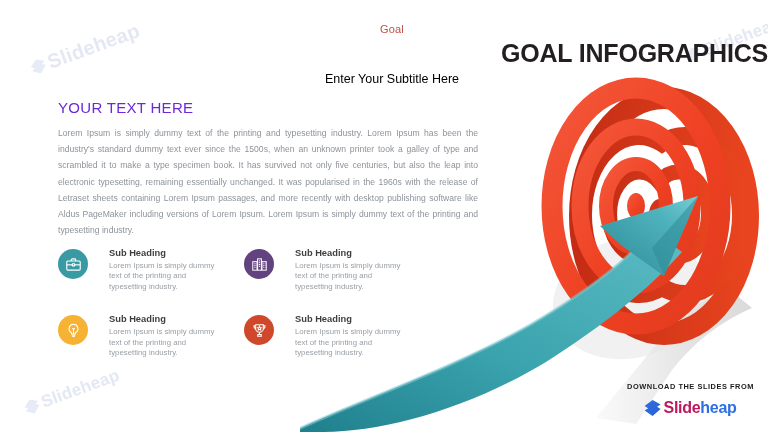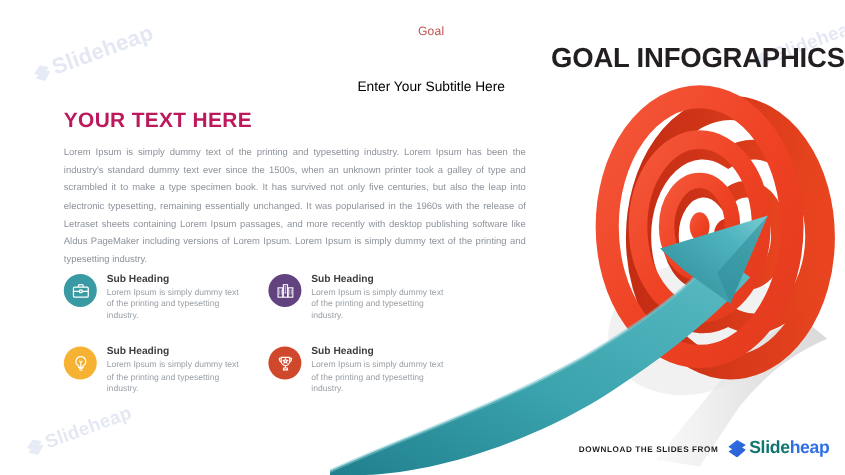--- a/index.html
+++ b/index.html
@@ -42,66 +42,66 @@
     font-size:25px;font-weight:700;color:#231f20;letter-spacing:-.2px;
     line-height:30px;margin:2px 0 0 0;text-align:right;
   }
   .hdr .subtitle{
     font-size:12.5px;color:#000000;font-weight:400;line-height:16px;margin:3px 0 0 0;
   }
 
   
   .copy{position:absolute;left:58px;top:99px;width:420px;}
   .copy h2{
-    margin:0 0 9px 0;font-size:19px;font-weight:700;color:#be185d;
+    margin:0 0 9px 0;font-size:15px;font-weight:400;color:#6d28d9;
     letter-spacing:.3px;
   }
   .copy p{
     margin:0;font-size:8.6px;line-height:16.2px;color:#8d939b;
     text-align:justify;font-weight:400;
   }
 
   
   .features{position:absolute;left:58px;top:248px;width:350px;}
   .frow{display:flex;gap:22px;margin-bottom:22px;}
   .frow:last-child{margin-bottom:0;}
   .feat{display:flex;gap:9px;width:164px;}
   .fic{
     width:30px;height:30px;border-radius:50%;flex:0 0 auto;
     display:flex;align-items:center;justify-content:center;margin-top:1px;
   }
   .fic svg{display:block;}
-  .ftxt{padding-top:0;}
+  .ftxt{padding-top:0;margin-left:12px;}
   .ftxt .fh{
     font-size:9.3px;font-weight:700;color:#3f3f3f;margin:0 0 2px 0;line-height:11px;
   }
   .ftxt .fb{
     font-size:7.8px;line-height:10.4px;color:#9aa0a6;margin:0;font-weight:400;
   }
 
   
   .art{position:absolute;left:300px;top:40px;width:470px;height:392px;pointer-events:none;}
   .art svg{display:block;width:470px;height:392px;}
 
   
   .footer{
     position:absolute;right:14px;bottom:16px;
-    display:flex;align-items:center;gap:9px;
+    display:flex;align-items:center;gap:9px;flex-direction:column;
   }
   .footer .ftlabel{
     font-size:7.4px;font-weight:700;color:#1c1c1c;letter-spacing:.55px;
   }
   .brand{display:flex;align-items:center;gap:3px;}
   .brand .bmark{
     width:16px;height:16px;flex:0 0 auto;
     background:linear-gradient(135deg,#2f6fe4 0%,#2a5fd0 100%);
     clip-path:polygon(50% 0%,100% 28%,78% 42%,100% 56%,50% 100%,0% 66%,22% 52%,0% 38%);
   }
   .brand .bword{font-size:16px;font-weight:700;letter-spacing:-.3px;line-height:16px;}
-  .brand .b1{color:#0f766e;}
+  .brand .b1{color:#be185d;}
   .brand .b2{color:#2f6fe4;}
 </style>
 </head>
 <body>
 
 <div class="slide">
 
   <div class="wm wm-tl">
     <span class="wmk"></span>
     <span>Slideheap</span>

